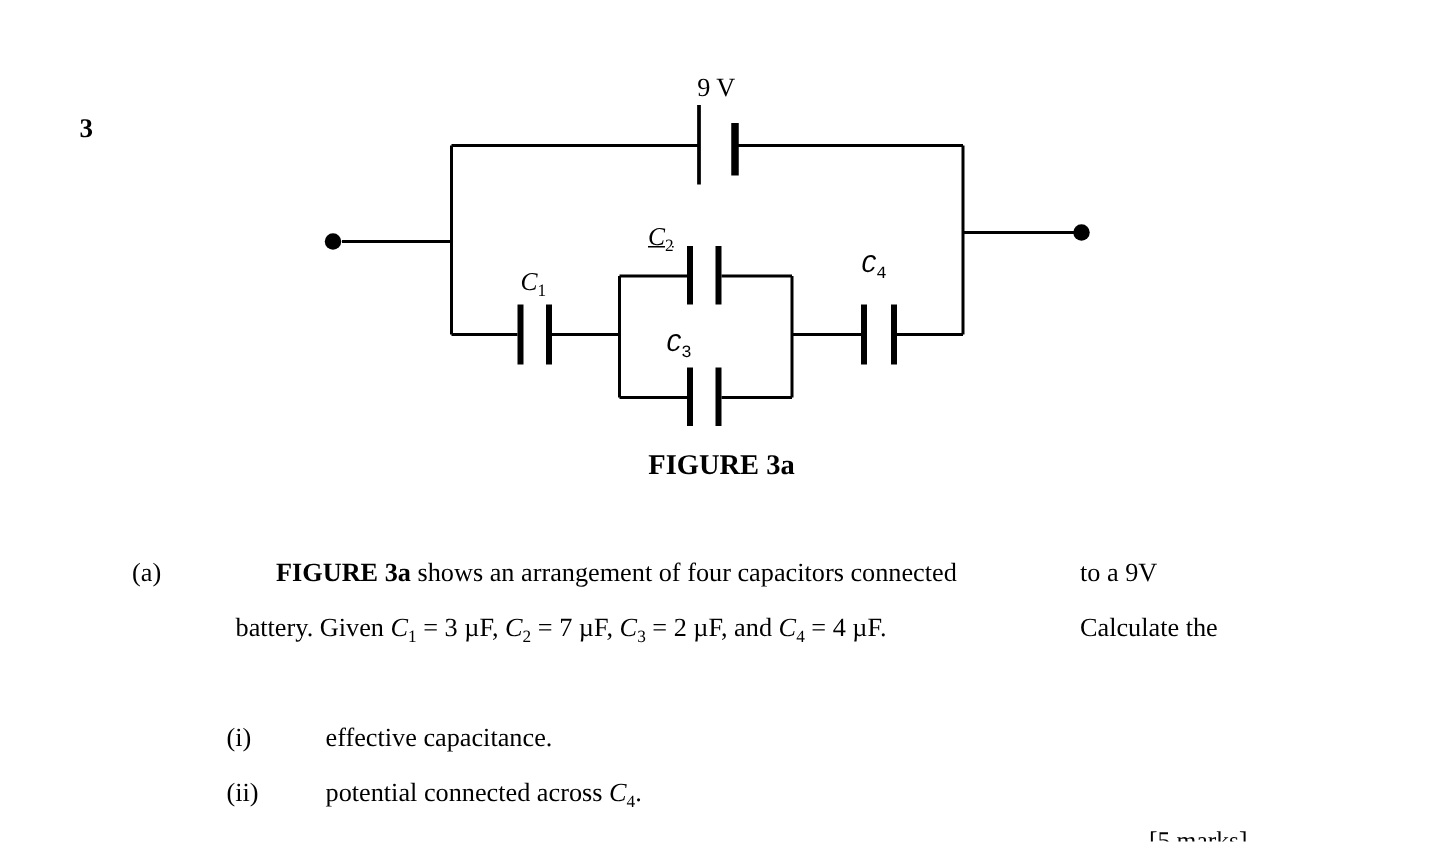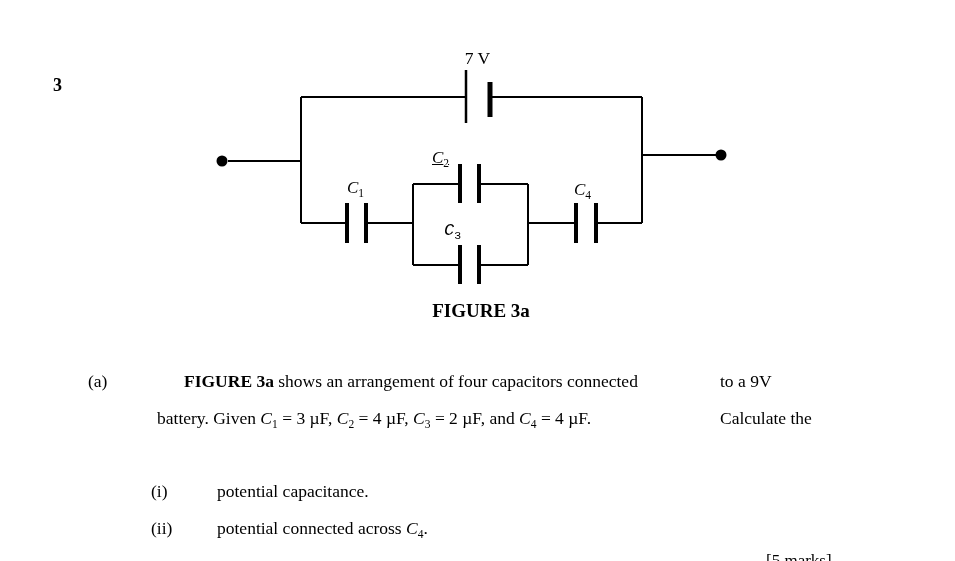--- a/index.html
+++ b/index.html
@@ -71,41 +71,41 @@
     <path d="M460 245 V284"></path>
     <path d="M479 245 V284"></path>
     <path d="M576 203 V243"></path>
     <path d="M596 203 V243"></path>
   </g>
 
   <circle cx="222" cy="161" r="5.5" fill="#000"></circle>
   <circle cx="721" cy="155" r="5.5" fill="#000"></circle>
 </svg>
 
-<div class="abs battlabel" style="left:450px; top:48px; width:55px;">7 V</div>
+<div class="abs battlabel" style="left:450px; top:48px; width:55px;">9 V</div>
 
 <div class="abs caplabel" style="left:347px; top:178px;"><span>C</span><sub>1</sub></div>
 
 <div class="abs caplabel" style="left:432px; top:148px;text-decoration:underline;"><span>C</span><sub>2</sub></div>
 
 <div class="abs caplabel" style="left:444px; top:221px;font-family:Liberation Mono, monospace;"><span>C</span><sub>3</sub></div>
 
-<div class="abs caplabel" style="left:574px; top:180px;"><span>C</span><sub>4</sub></div>
+<div class="abs caplabel" style="left:574px; top:168px;font-family:Liberation Mono, monospace;"><span>C</span><sub>4</sub></div>
 
 <div class="abs caption" style="left:399px; top:300px; width:164px;">FIGURE 3a</div>
 
 <div class="abs txt" style="left:88px; top:372px;">(a)</div>
 
 <div class="abs txt" style="left:140px; top:372px;margin-left:44px;"><span class="bold">FIGURE 3a</span><span> shows an arrangement of four capacitors connected</span></div>
 
 <div class="abs txt" style="left:720px; top:372px;">to a 9V</div>
 
-<div class="abs txt" style="left:157px; top:409px;"><span>battery. Given </span><i class="m">C</i><sub class="m-sub">1</sub><span> = 3 µF, </span><i class="m">C</i><sub class="m-sub">2</sub><span> = 4 µF, </span><i class="m">C</i><sub class="m-sub">3</sub><span> = 2 µF, and </span><i class="m">C</i><sub class="m-sub">4</sub><span> = 4 µF.</span></div>
+<div class="abs txt" style="left:157px; top:409px;"><span>battery. Given </span><i class="m">C</i><sub class="m-sub">1</sub><span> = 3 µF, </span><i class="m">C</i><sub class="m-sub">2</sub><span> = 7 µF, </span><i class="m">C</i><sub class="m-sub">3</sub><span> = 2 µF, and </span><i class="m">C</i><sub class="m-sub">4</sub><span> = 4 µF.</span></div>
 
 <div class="abs txt" style="left:720px; top:409px;">Calculate the</div>
 
 <div class="abs txt" style="left:151px; top:482px;">(i)</div>
-<div class="abs txt" style="left:217px; top:482px;">potential capacitance.</div>
+<div class="abs txt" style="left:217px; top:482px;">effective capacitance.</div>
 
 <div class="abs txt" style="left:151px; top:519px;">(ii)</div>
 <div class="abs txt" style="left:217px; top:519px;"><span>potential connected across </span><i class="m">C</i><sub class="m-sub">4</sub><span>.</span></div>
 
 <div class="abs marks" style="left:766px; top:551px;">[5 marks]</div>
 
 </body></html>

